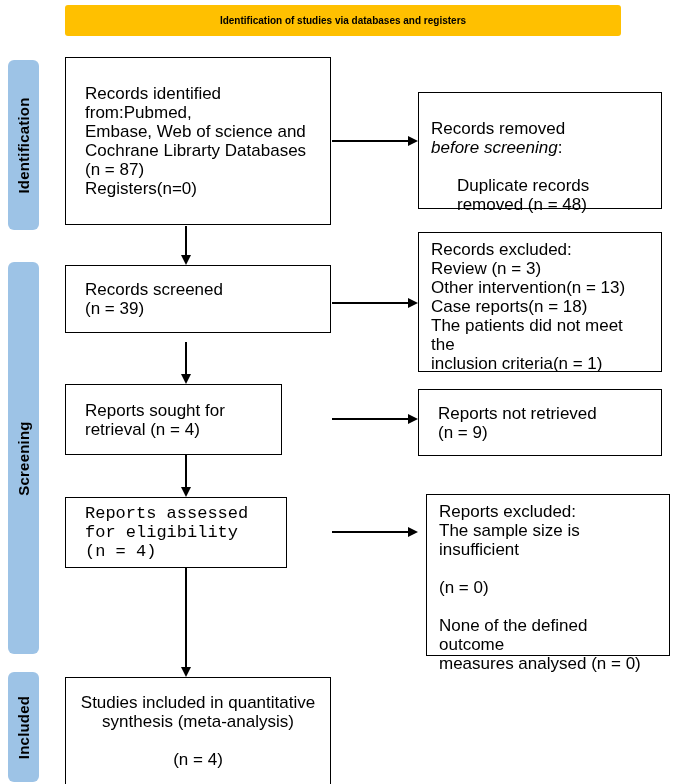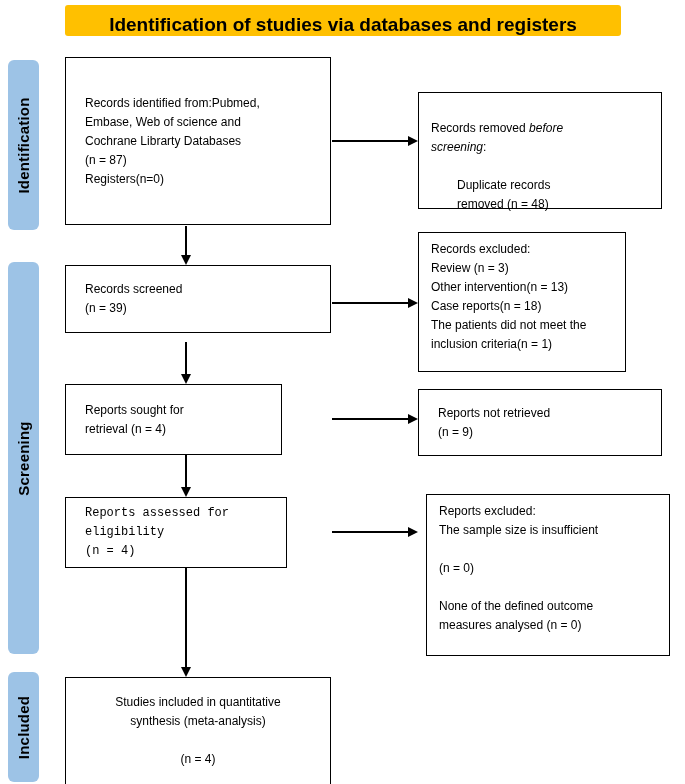--- a/index.html
+++ b/index.html
@@ -11,22 +11,22 @@
     font-family: "Liberation Sans", sans-serif;
     color: #000;
     overflow: hidden;
   }
   .banner {
     position: absolute;
     left: 65px; top: 5px;
     width: 556px; height: 31px;
     background: var(--header-bg, #FFC000);
     border-radius: 3px;
-    display: flex; align-items: flex-end; justify-content: center;
-    font-size: 19px; font-weight: bold;
+    display: flex; align-items: center; justify-content: center;
+    font-size: 10px; font-weight: bold;
   }
   .stage {
     position: absolute;
     left: 8px; width: 31px;
     background: var(--sidebar-bg, #9DC3E6);
     border-radius: 6px;
     display: flex; align-items: center; justify-content: center;
   }
   .stage .rot {
     transform: rotate(-90deg);
@@ -41,37 +41,37 @@
 
   .box {
     position: absolute;
     background: #fff;
     border: 1.5px solid #000;
     box-sizing: border-box;
     display: flex;
     align-items: center;
   }
   .box-text {
-    font-size: 12px;
+    font-size: 17px;
     line-height: 19px;
     white-space: pre-line;
     padding: 7px 12px 7px 19px;
   }
   .top-align { align-items: flex-start; }
   .center-text { justify-content: center; }
   .center-text .box-text { text-align: center; padding: 7px 10px; }
 
   .box-identified { left: 65px; top: 57px;  width: 266px; height: 168px; }
   .box-screened   { left: 65px; top: 265px; width: 266px; height: 68px; }
   .box-sought     { left: 65px; top: 384px; width: 217px; height: 71px; }
   .box-assessed   { left: 65px; top: 497px; width: 222px; height: 71px; font-family: Liberation Mono, monospace; }
   .box-included   { left: 65px; top: 677px; width: 266px; height: 108px; }
 
   .box-removed       { left: 418px; top: 84px;  width: 244px; height: 117px; margin-top: 8px; }
-  .box-rec-excluded  { left: 418px; top: 232px; width: 208px; height: 140px; }
+  .box-rec-excluded  { left: 418px; top: 232px; width: 244px; height: 140px; }
   .box-not-retrieved { left: 418px; top: 389px; width: 244px; height: 67px; }
   .box-rep-excluded  { left: 426px; top: 494px; width: 244px; height: 162px; }
 
   .box-removed .box-text { padding-left: 12px; }
   .box-rec-excluded .box-text { padding-left: 12px; }
   .box-rep-excluded .box-text { padding-left: 12px; }
 
   .heading-wrap { max-width: 185px; white-space: normal; }
   .indent { padding-left: 26px; white-space: pre-line; }
   em { font-style: italic; }

